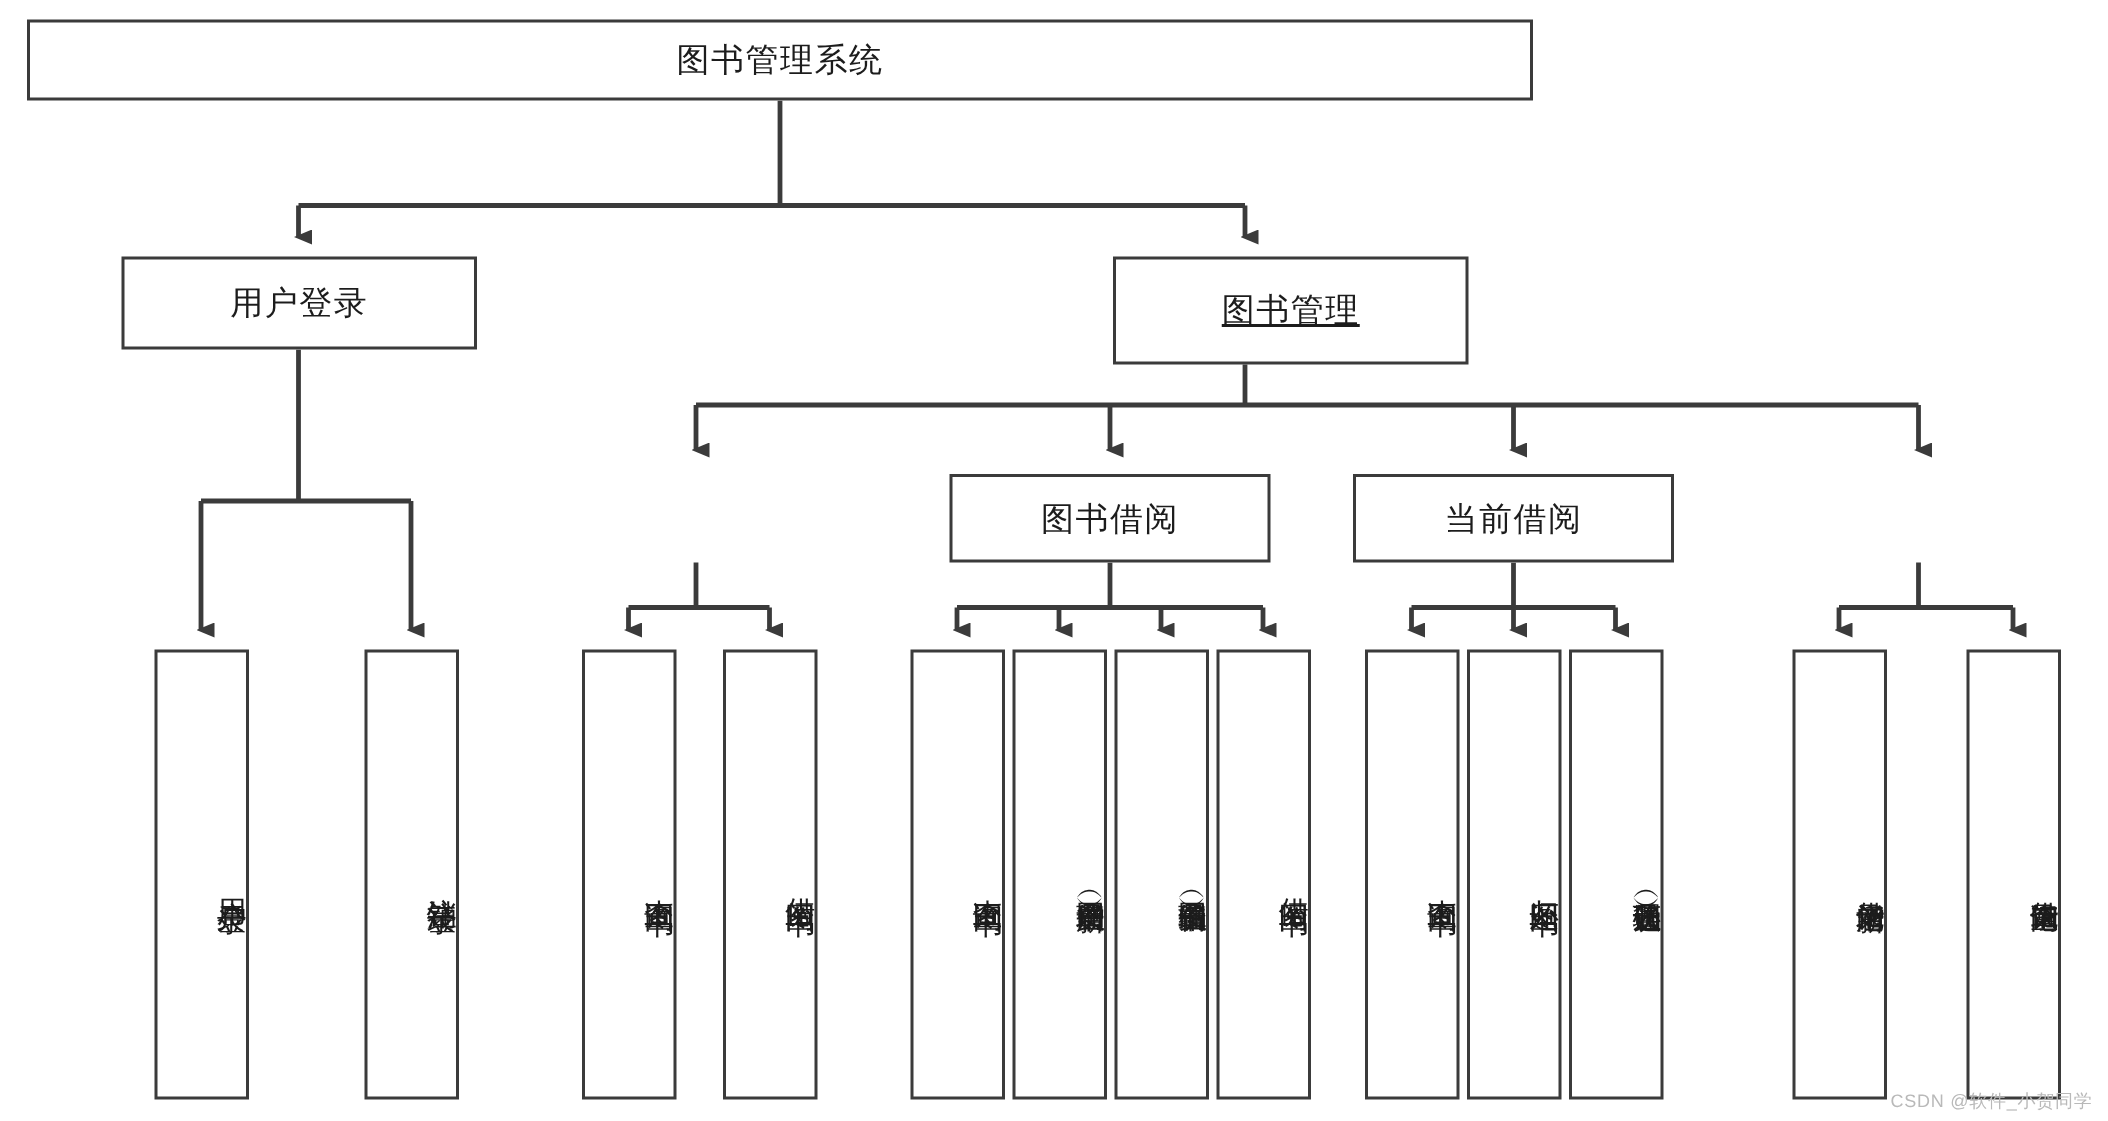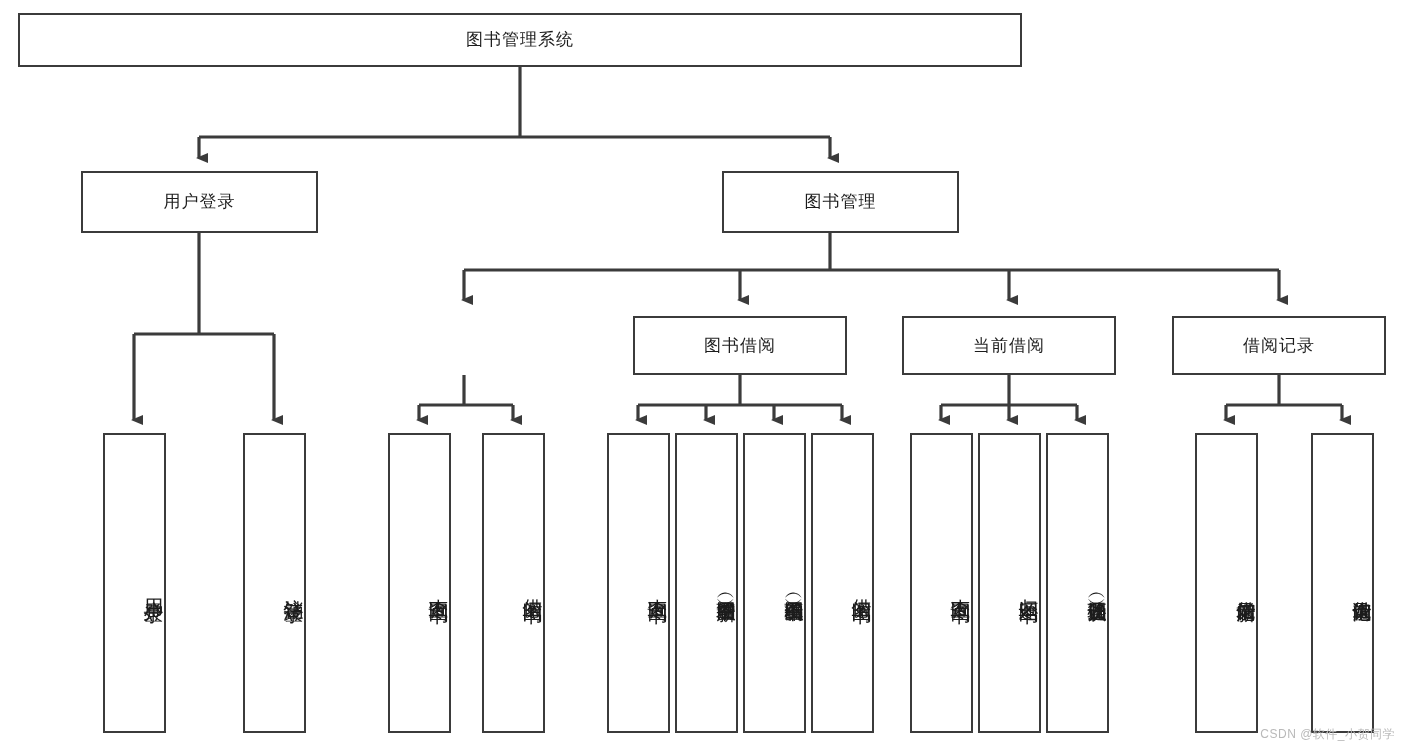--- a/index.html
+++ b/index.html
@@ -28,21 +28,21 @@
     position: absolute;
     box-sizing: border-box;
     background: #ffffff;
     border: 2px solid #3b3b3b;
     display: flex;
     align-items: center;
     justify-content: center;
     color: #1c1c1c;
   }
   .node.horiz {
-    font-size: 17px;
+    font-size: 22px;
     letter-spacing: 1px;
   }
   .node.vert {
     writing-mode: vertical-rl;
     text-orientation: upright;
     font-size: 20px;
     letter-spacing: 2px;
     padding-top: 8px;
     align-items: flex-start;
     justify-content: center;
@@ -121,32 +121,29 @@
     </g>
   </svg>
 
   <div class="node horiz" style="left:18px; top:13px; width:1004px; height:54px;">
     <span class="node-label">图书管理系统</span>
   </div>
 
   <div class="node horiz" style="left:81px; top:171px; width:237px; height:62px;">
     <span class="node-label">用户登录</span>
   </div>
-  <div class="node horiz" style="left:722px; top:171px; width:237px; height:62px;">
+  <div class="node horiz" style="left:742px; top:171px; width:237px; height:72px;text-decoration:underline;">
     <span class="node-label">图书管理</span>
   </div>
 
   <div class="node horiz" style="left:902px; top:316px; width:214px; height:59px;">
     <span class="node-label">当前借阅</span>
   </div>
   <div class="node horiz" style="left:633px; top:316px; width:214px; height:59px;">
     <span class="node-label">图书借阅</span>
-  </div>
-  <div class="node horiz" style="left:1172px; top:316px; width:214px; height:59px;">
-    <span class="node-label">借阅记录</span>
   </div>
 
   <div class="node vert" style="left:103px; top:433px; width:63px; height:300px;">
     <span class="node-label">用户登录</span>
   </div>
   <div class="node vert" style="left:243px; top:433px; width:63px; height:300px;">
     <span class="node-label">注销登录</span>
   </div>
 
   <div class="node vert" style="left:388px; top:433px; width:63px; height:300px;">

